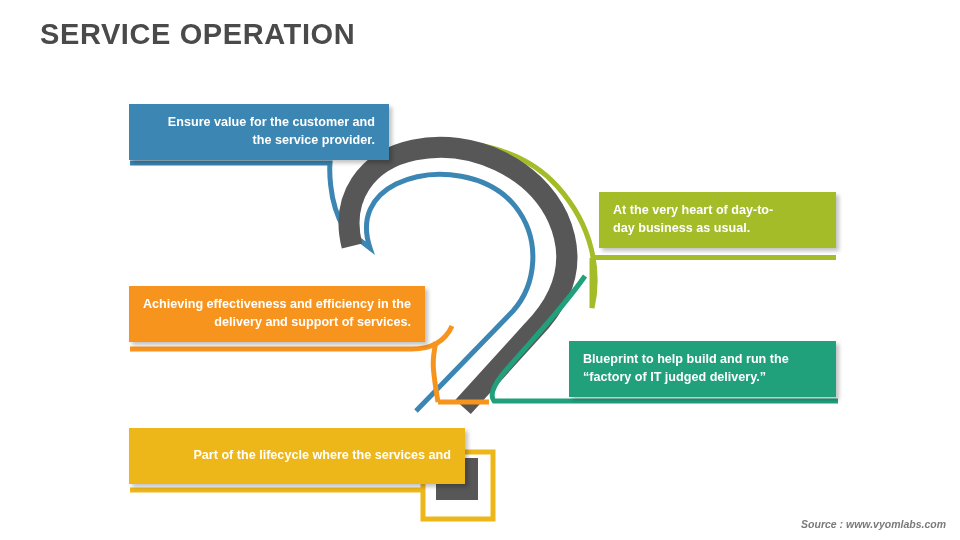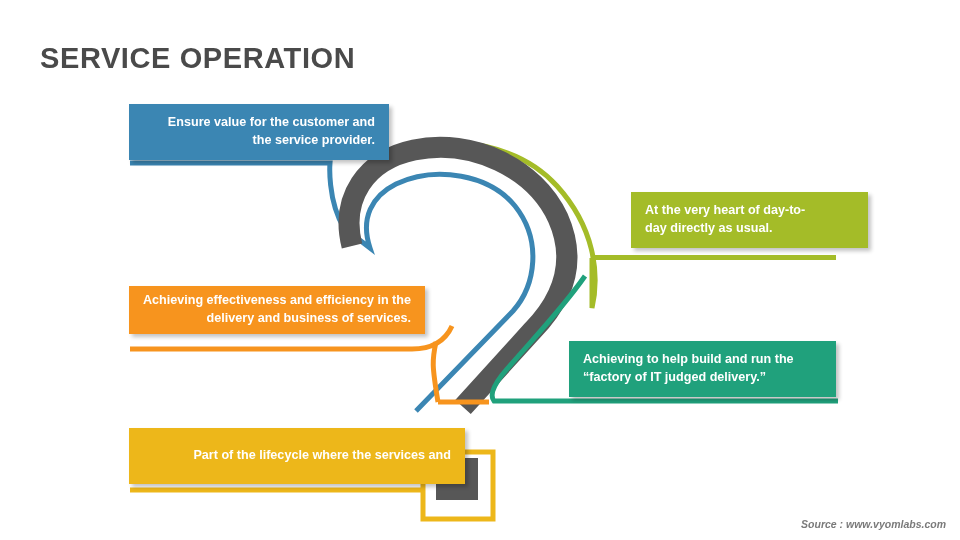--- a/index.html
+++ b/index.html
@@ -23,21 +23,20 @@
   
   #title {
     position: absolute;
     left: 40px;
     top: 18px;
     font-size: 29px;
     font-weight: bold;
     letter-spacing: 0.6px;
     color: #4a4a4a;
     white-space: nowrap;
-    margin-top: 24px;
   }
   #subtitle {
     position: absolute;
     left: 41px;
     top: 60px;
     font-size: 18px;
     font-weight: normal;
     color: #4a4a4a;
     white-space: nowrap;
   }
@@ -137,33 +136,33 @@
              L 423 490" fill="none" stroke="#edb71a" stroke-width="5"></path>
 
     <rect x="436" y="458" width="42" height="42" fill="#575757"></rect>
   </svg>
 
   <div class="callout right-text" style="left:129px; top:104px; width:260px; height:56px; background:#3b86b3;">
     <span class="line">Ensure value for the customer and</span>
     <span class="line">the service provider.</span>
   </div>
 
-  <div class="callout left-text" style="left:599px; top:192px; width:237px; height:56px; background:#a4bc28;margin-left:32px;">
+  <div class="callout left-text" style="left:599px; top:192px; width:237px; height:56px; background:#a4bc28;">
     <span class="line">At the very heart of day-to-</span>
-    <span class="line">day directly as usual.</span>
+    <span class="line">day business as usual.</span>
   </div>
   <div class="underbar" style="left:592px; top:255px; width:244px; height:5px; background:#a4bc28;"></div>
 
-  <div class="callout right-text" style="left:129px; top:286px; width:296px; height:48px; background:#f7941e;">
+  <div class="callout right-text" style="left:129px; top:286px; width:296px; height:56px; background:#f7941e;">
     <span class="line">Achieving effectiveness and efficiency in the</span>
-    <span class="line">delivery and business of services.</span>
+    <span class="line">delivery and support of services.</span>
   </div>
 
   <div class="callout left-text" style="left:569px; top:341px; width:267px; height:56px; background:#20a17c;">
-    <span class="line">Achieving to help build and run the</span>
+    <span class="line">Blueprint to help build and run the</span>
     <span class="line">“factory of IT judged delivery.”</span>
   </div>
 
   <div class="callout right-text" style="left:129px; top:428px; width:336px; height:56px; background:#edb71a;">
     <span class="line">Part of the lifecycle where the services and</span>
   </div>
 
   <div id="source">Source : www.vyomlabs.com</div>
 
 </div>

